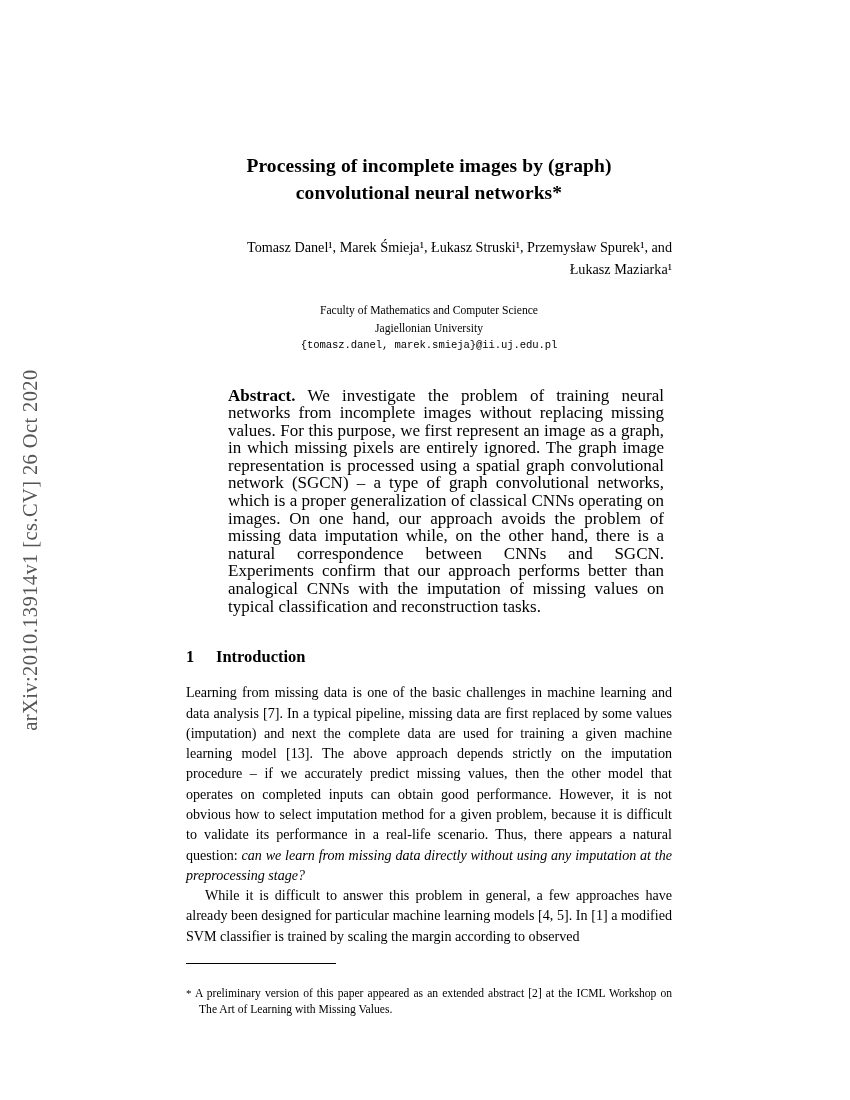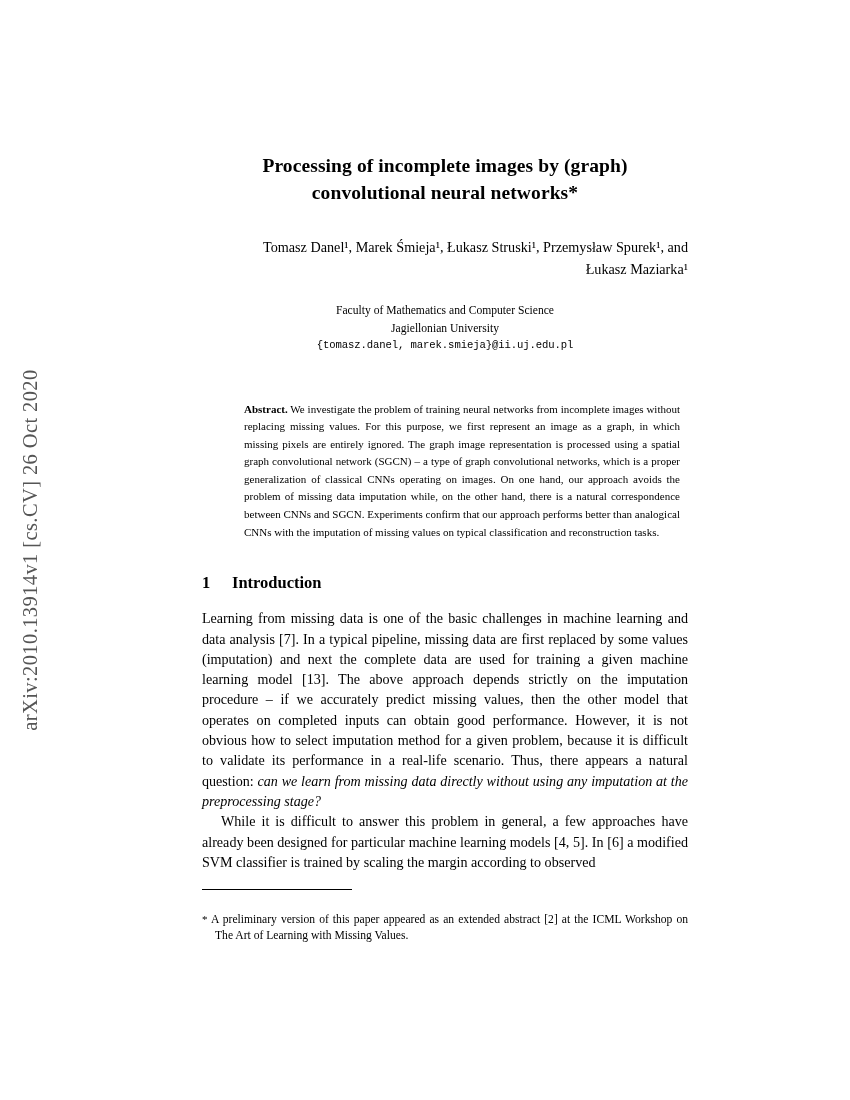--- a/index.html
+++ b/index.html
@@ -33,21 +33,21 @@
     align-items: center;
     justify-content: center;
     font-family: "Liberation Serif", serif;
     font-size: 20.5px;
     letter-spacing: 0.4px;
     color: #555555;
     white-space: nowrap;
   }
   .content {
     position: absolute;
-    left: 202px;
+    left: 186px;
     top: 0;
     width: 486px;
     height: 1100px;
   }
   .title {
     margin-top: 152px;
     text-align: center;
     font-family: "Liberation Serif", serif;
     font-weight: bold;
     font-size: 19.5px;
@@ -65,24 +65,24 @@
     text-align: center;
     font-size: 11.6px;
     line-height: 17.5px;
   }
   .email {
     font-family: "Liberation Mono", monospace;
     font-size: 10.6px;
     letter-spacing: -0.1px;
   }
   .abstract {
-    margin-top: 46px;
+    margin-top: 32px;
     margin-left: 42px;
     margin-right: 8px;
-    font-size: 11px;
+    font-size: 17px;
     line-height: 17.6px;
     text-align: justify;
   }
   .abstract .lead {
     font-weight: bold;
   }
   .keywords {
     margin-top: 17px;
     margin-left: 42px;
     margin-right: 8px;
@@ -168,21 +168,21 @@
 
     <div class="section-head">
       <span class="num">1</span>
       <span>Introduction</span>
     </div>
 
     <div class="body-par">
       <span>Learning from missing data is one of the basic challenges in machine learning and data analysis [7]. In a typical pipeline, missing data are first replaced by some values (imputation) and next the complete data are used for training a given machine learning model [13]. The above approach depends strictly on the imputation procedure – if we accurately predict missing values, then the other model that operates on completed inputs can obtain good performance. However, it is not obvious how to select imputation method for a given problem, because it is difficult to validate its performance in a real-life scenario. Thus, there appears a natural question: </span><em>can we learn from missing data directly without using any imputation at the preprocessing stage?</em>
     </div>
 
-    <div class="body-par indent">While it is difficult to answer this problem in general, a few approaches have already been designed for particular machine learning models [4, 5]. In [6] a modified SVM classifier is trained by scaling the margin according to observed</div>
+    <div class="body-par indent">While it is difficult to answer this problem in general, a few approaches have already been designed for particular machine learning models [4, 5]. In [1] a modified SVM classifier is trained by scaling the margin according to observed</div>
 
     <hr class="footnote-rule">
 
     <div class="footnote">
       <span class="star">*</span>
       <span>A preliminary version of this paper appeared as an extended abstract [2] at the ICML Workshop on The Art of Learning with Missing Values.</span>
     </div>
 
   </div>
 </div>

